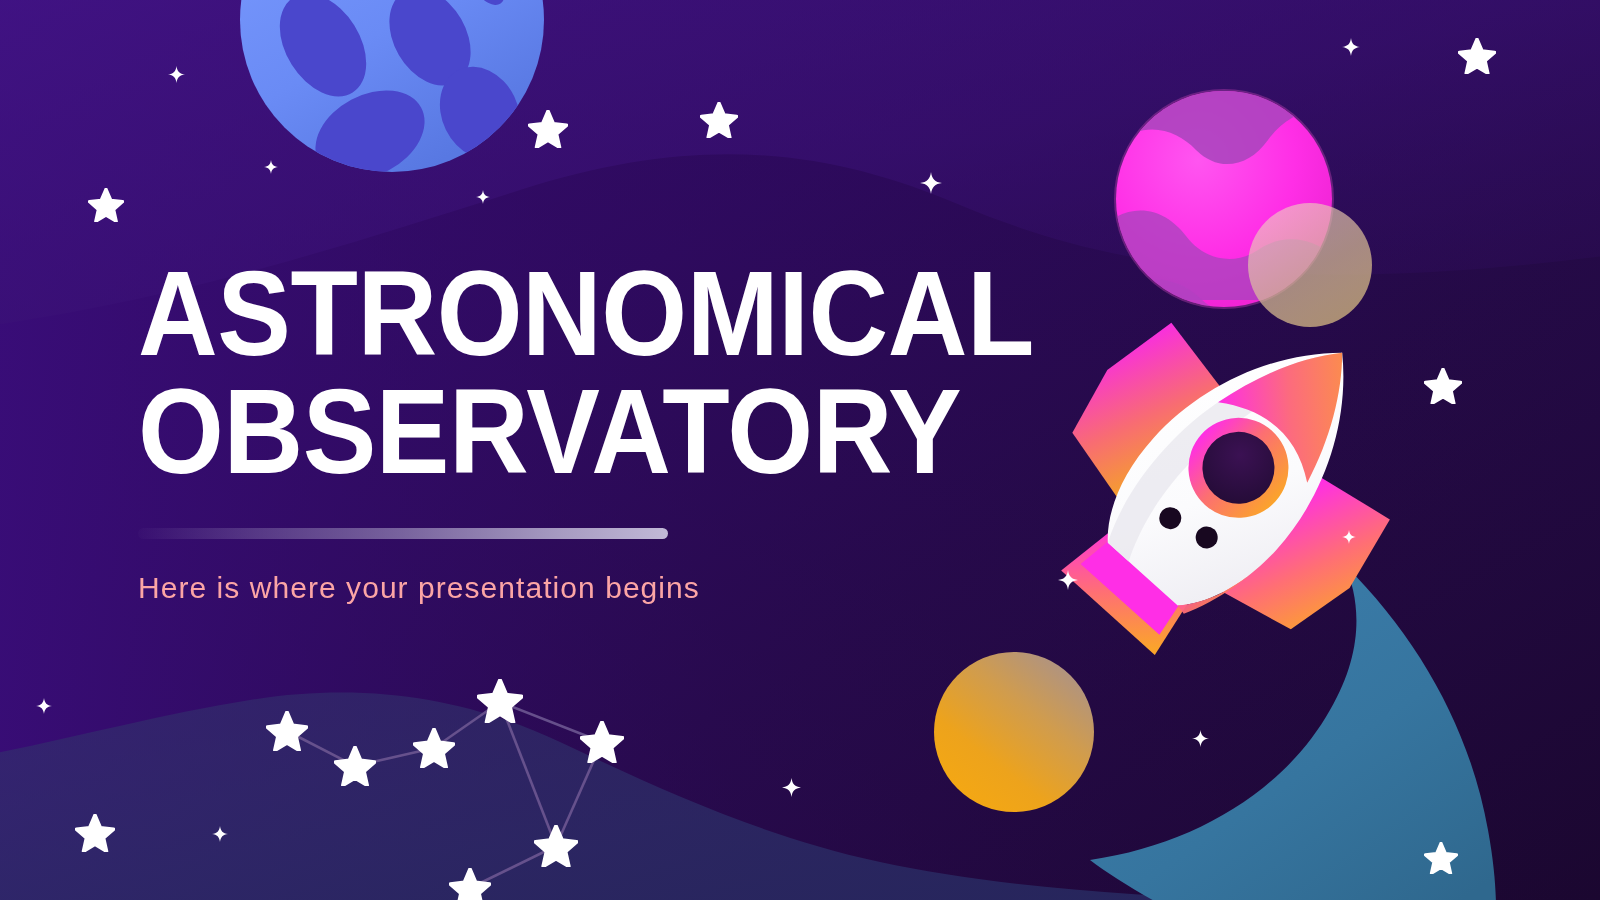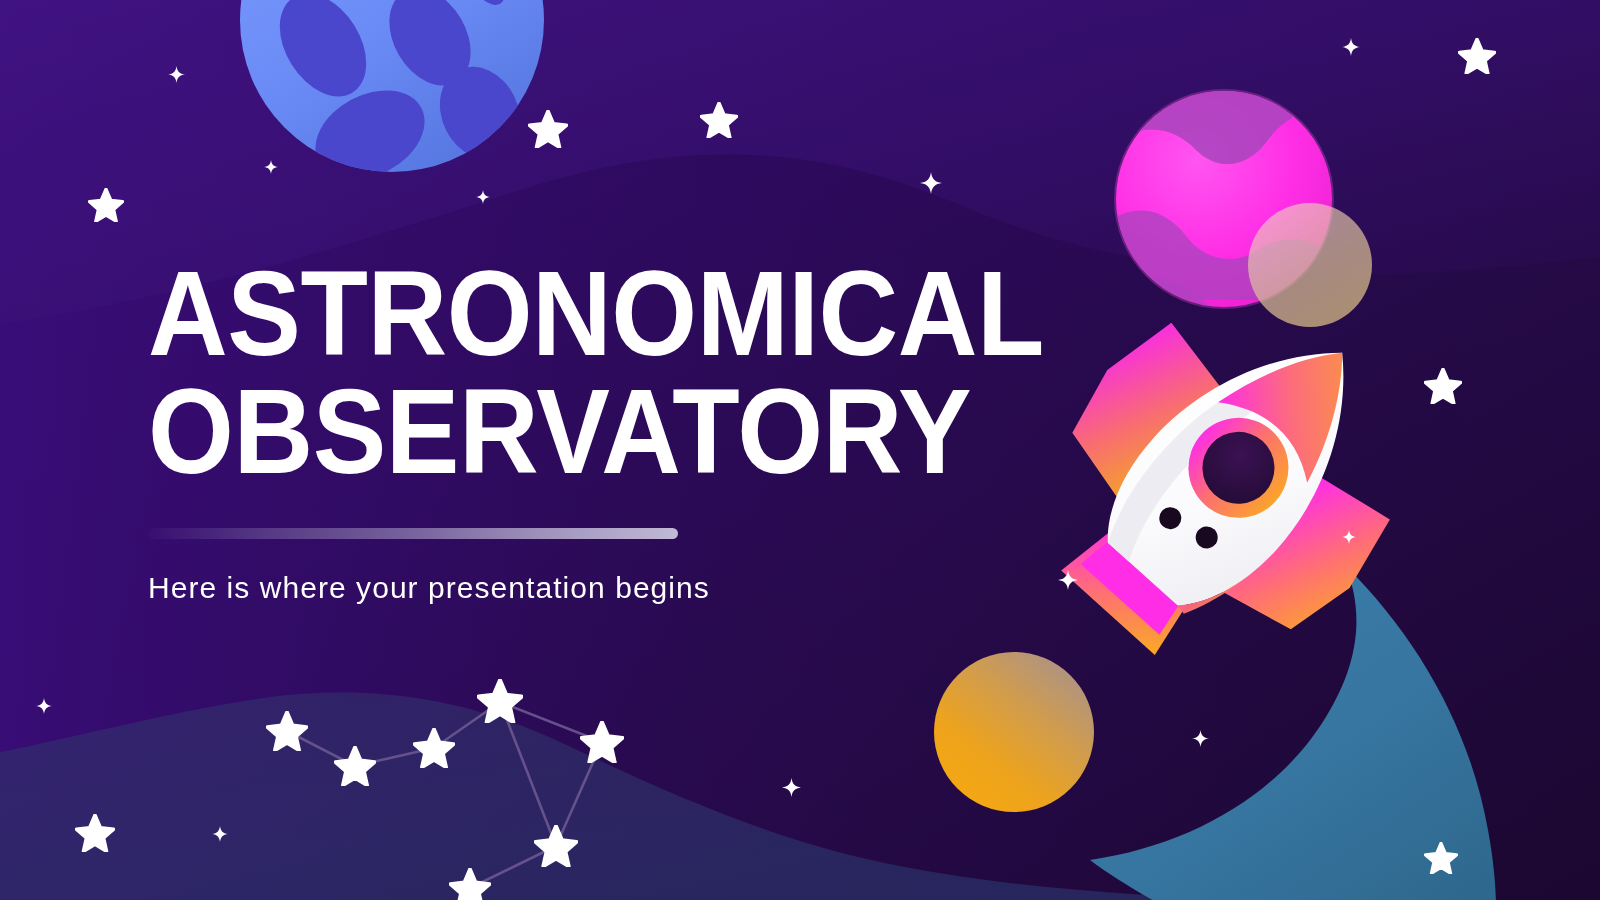--- a/index.html
+++ b/index.html
@@ -18,21 +18,21 @@
   #bg-svg, #art-svg {
     position:absolute; top:0; left:0;
     width:1600px; height:900px;
     display:block;
   }
   #bg-svg { z-index:1; }
   #art-svg { z-index:2; }
 
   .text-layer {
     position:absolute; z-index:5;
-    left:148px; top:255px;
+    left:138px; top:255px;
     width:960px;
   }
   #title {
     font-family:"Liberation Sans", sans-serif;
     font-weight:700;
     font-size:120px;
     line-height:0.98;
     letter-spacing:-0.5px;
     color:#ffffff;
     transform:scaleX(0.92);
@@ -50,21 +50,21 @@
       rgba(180,172,208,0.55) 50%,
       rgba(198,192,220,0.80) 80%,
       rgba(206,200,226,0.92) 100%);
   }
   #subtitle {
     margin-top:32px;
     font-family:"Liberation Sans", sans-serif;
     font-weight:400;
     font-size:30px;
     letter-spacing:1.05px;
-    color:#ffffff;
+    color:#fca5a5;
     white-space:nowrap;
   }
 </style>
 </head>
 <body>
 
 <div id="slide">
 
   <svg id="bg-svg" viewBox="0 0 1600 900" preserveAspectRatio="none">
     <defs>

